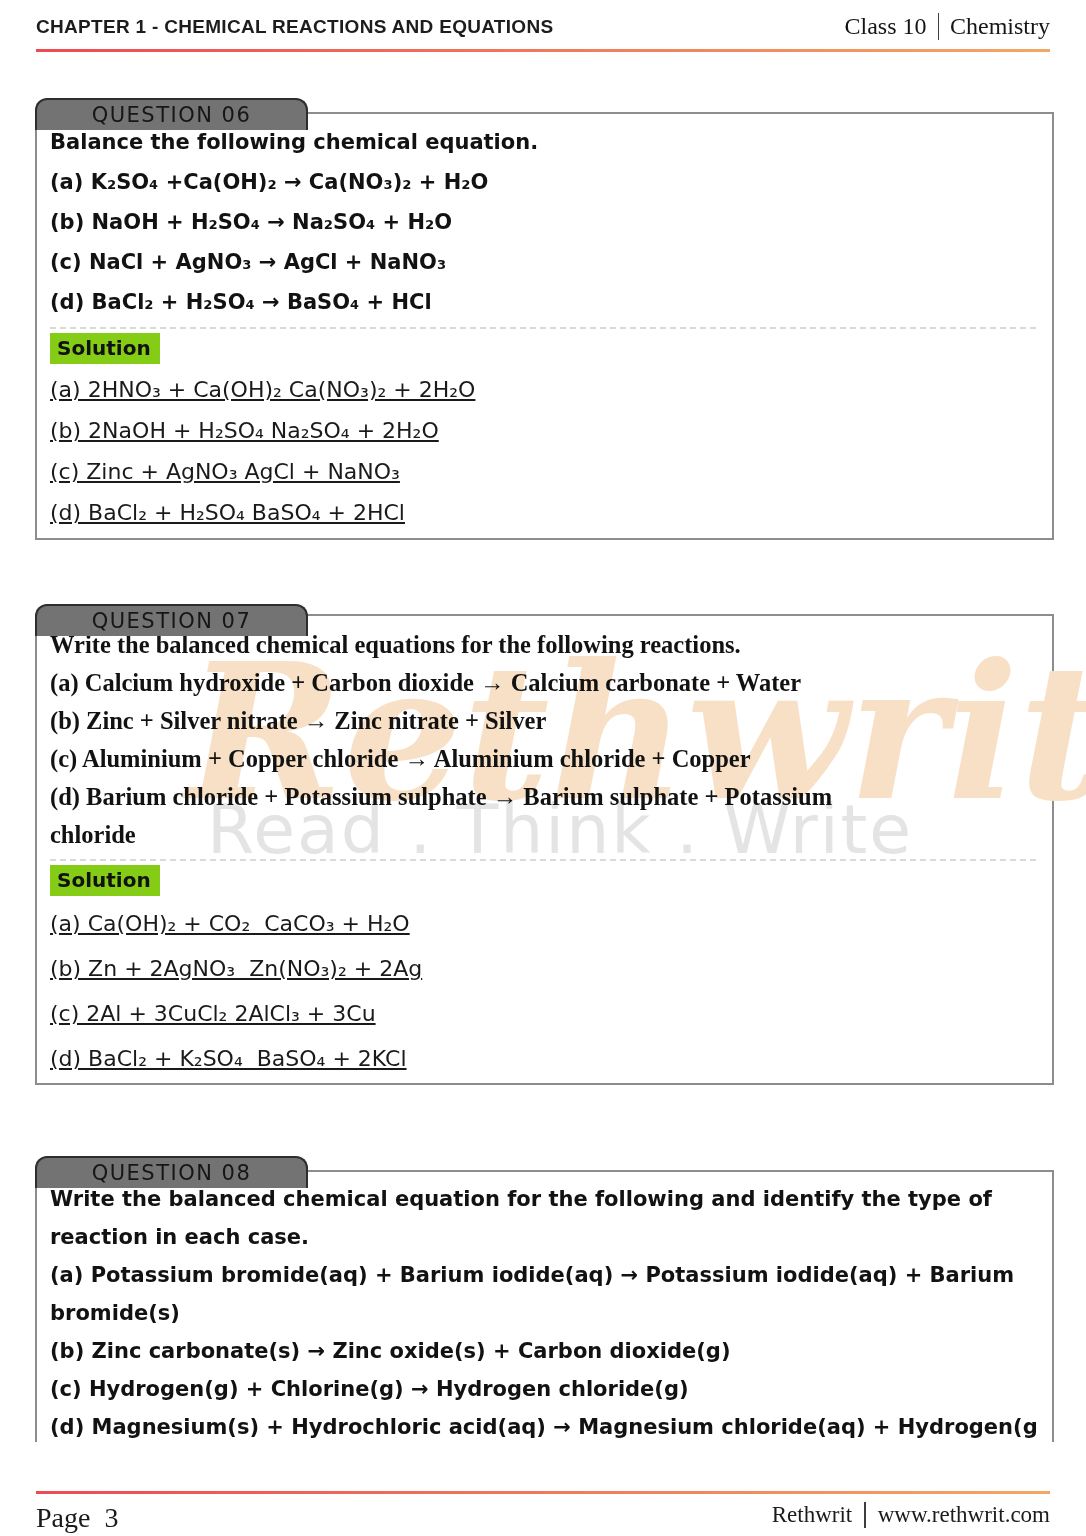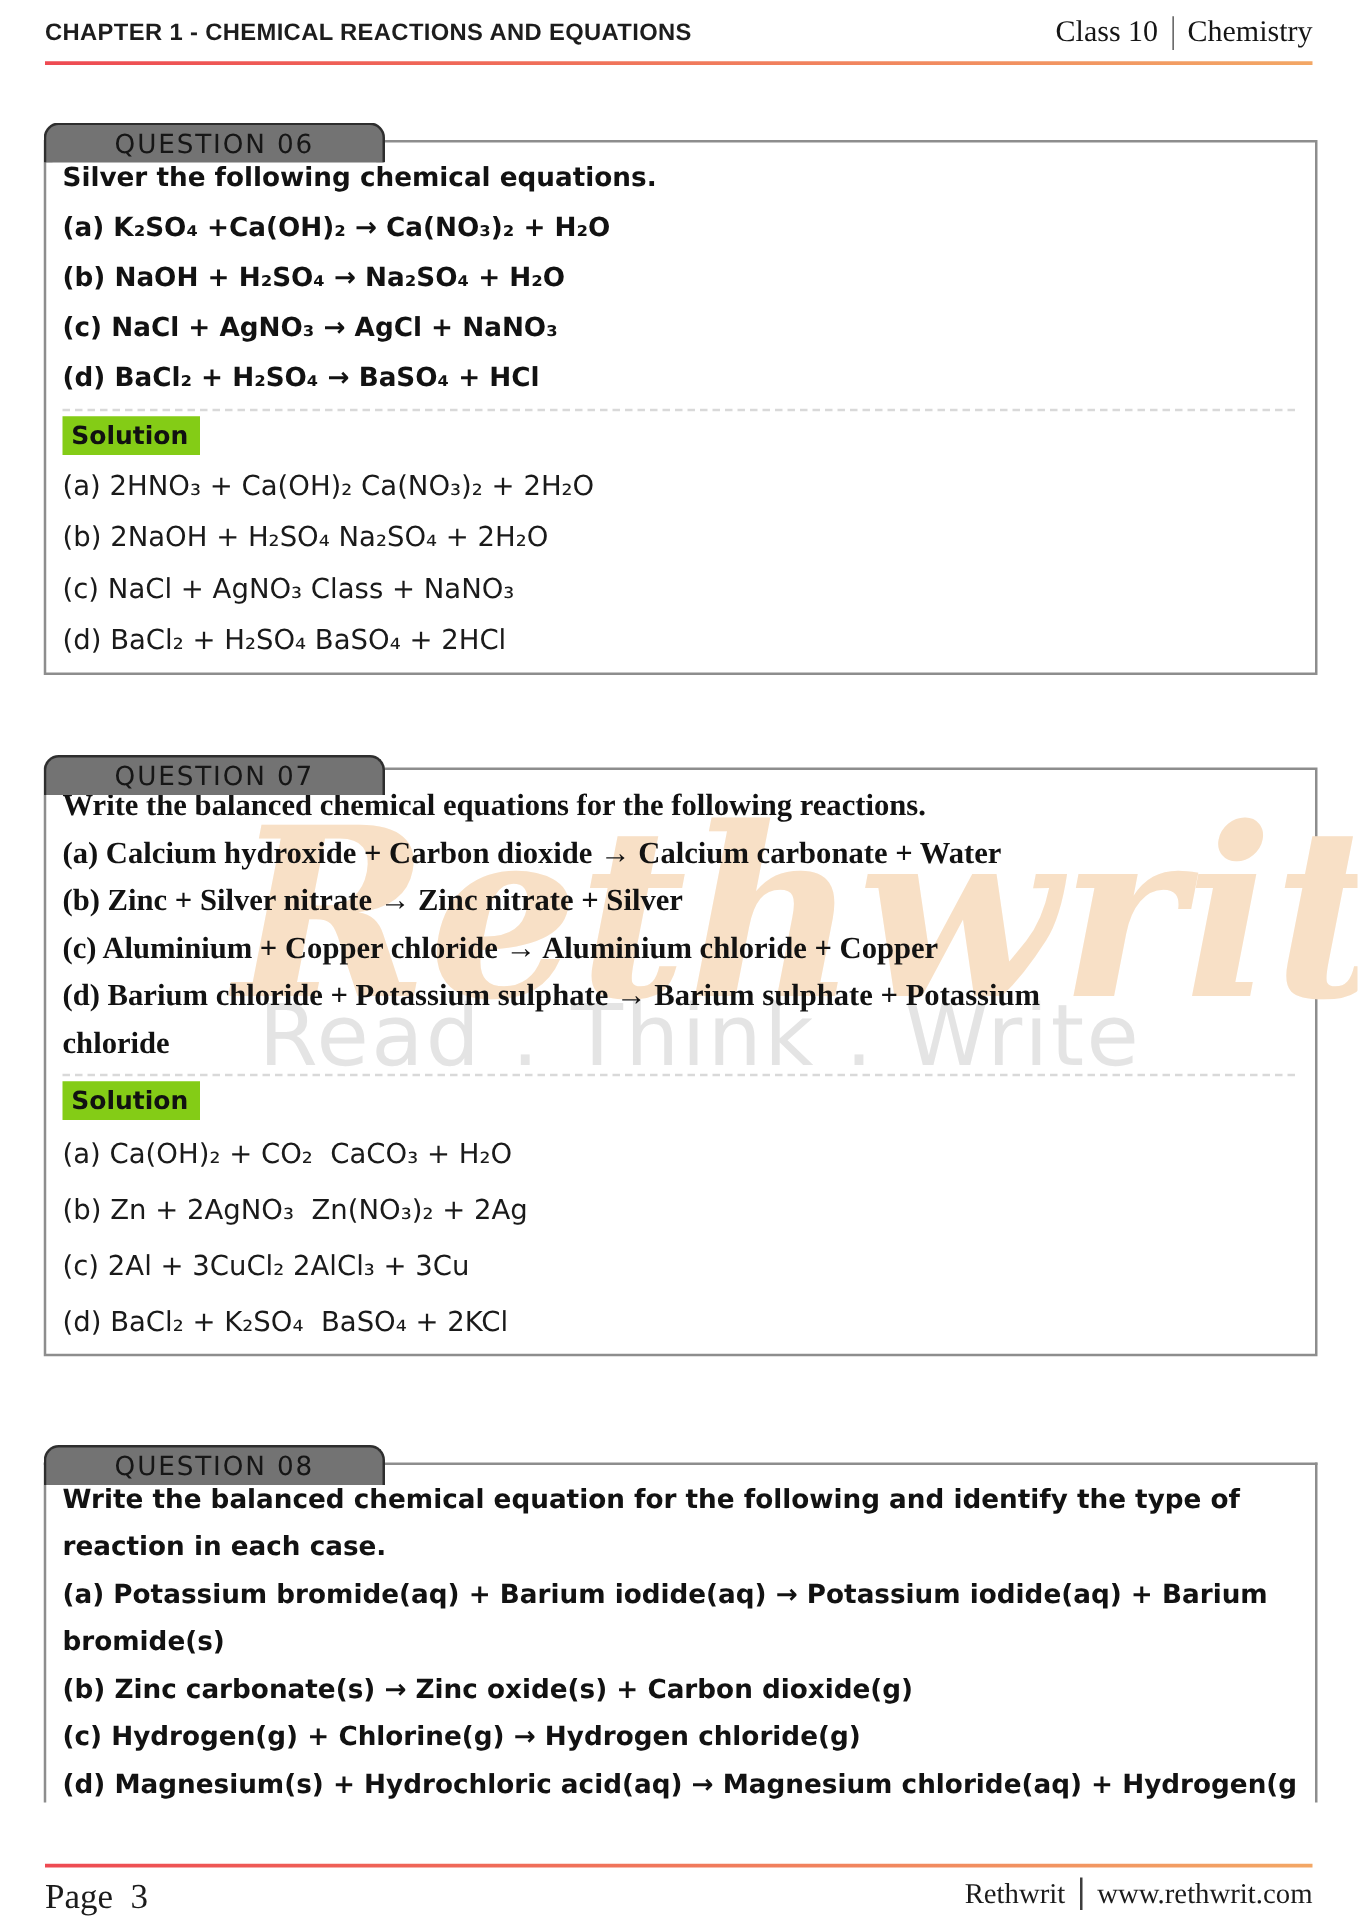--- a/index.html
+++ b/index.html
@@ -34,21 +34,21 @@
   #q08-tab{top:1128px;}#q08-box{top:1170px;height:272px;border-bottom:none;}
   .box-content{position:relative;z-index:1;}
   .line{white-space:pre;overflow:hidden;}
   .prompt{font-weight:bold;font-size:21px;line-height:40px;color:#121212;}
   .serif-q .prompt{font-family:"Liberation Serif","DejaVu Serif",serif;font-size:24.5px;line-height:38px;}
   #q08-box .prompt{line-height:38px;}
   .dashed{border-top:2px dashed #d9d9d9;margin:5px 2px 4px 0;}
   .sol-label-wrap{margin:2px 0 5px 0;}
   .sol-label{display:inline-block;background:#84cc16;font-weight:bold;font-size:20px;
     line-height:28px;padding:1px 9px 2px 7px;color:#111;}
-  .sol{font-size:22px;line-height:41px;font-weight:normal;color:#1a1a1a;}
+  .sol{font-size:22px;line-height:41px;font-weight:normal;color:#1a1a1a;text-decoration:underline;}
   #q07-box .sol{line-height:45px;}
   
   .wm-brand{position:absolute;left:150px;top:22px;font-family:"DejaVu Serif",serif;
     font-style:italic;font-weight:bold;font-size:188px;line-height:1;color:#f8e0c6;
     z-index:0;white-space:pre;pointer-events:none;}
   .wm-tagline{position:absolute;left:170px;top:180px;font-family:"DejaVu Sans",sans-serif;
     font-size:68px;line-height:1;letter-spacing:2px;color:#e4e4e4;z-index:0;
     white-space:pre;pointer-events:none;}
 </style>
 </head>
@@ -58,32 +58,32 @@
 <div class="hdr-right">
   <span>Class 10</span>
   <span class="vbar"></span>
   <span>Chemistry</span>
 </div>
 <div class="rule rule-top"></div>
 
 <div class="qtab" id="q06-tab">QUESTION 06</div>
 <div class="qbox" id="q06-box">
   <div class="box-content">
-    <div class="line prompt">Silver the following chemical equations.</div>
+    <div class="line prompt">Balance the following chemical equation.</div>
     <div class="line prompt">(a) K₂SO₄ +Ca(OH)₂ → Ca(NO₃)₂ + H₂O</div>
     <div class="line prompt">(b) NaOH + H₂SO₄ → Na₂SO₄ + H₂O</div>
     <div class="line prompt">(c) NaCl + AgNO₃ → AgCl + NaNO₃</div>
     <div class="line prompt">(d) BaCl₂ + H₂SO₄ → BaSO₄ + HCl</div>
     <div class="dashed"></div>
     <div class="sol-label-wrap">
       <span class="sol-label">Solution</span>
     </div>
     <div class="line sol">(a) 2HNO₃ + Ca(OH)₂ Ca(NO₃)₂ + 2H₂O</div>
     <div class="line sol">(b) 2NaOH + H₂SO₄ Na₂SO₄ + 2H₂O</div>
-    <div class="line sol">(c) NaCl + AgNO₃ Class + NaNO₃</div>
+    <div class="line sol">(c) Zinc + AgNO₃ AgCl + NaNO₃</div>
     <div class="line sol">(d) BaCl₂ + H₂SO₄ BaSO₄ + 2HCl</div>
   </div>
 </div>
 
 <div class="qtab" id="q07-tab">QUESTION 07</div>
 <div class="qbox serif-q" id="q07-box">
   <div class="wm-brand">Rethwrit</div>
   <div class="wm-tagline">Read . Think . Write</div>
   <div class="box-content">
     <div class="line prompt">Write the balanced chemical equations for the following reactions.</div>

